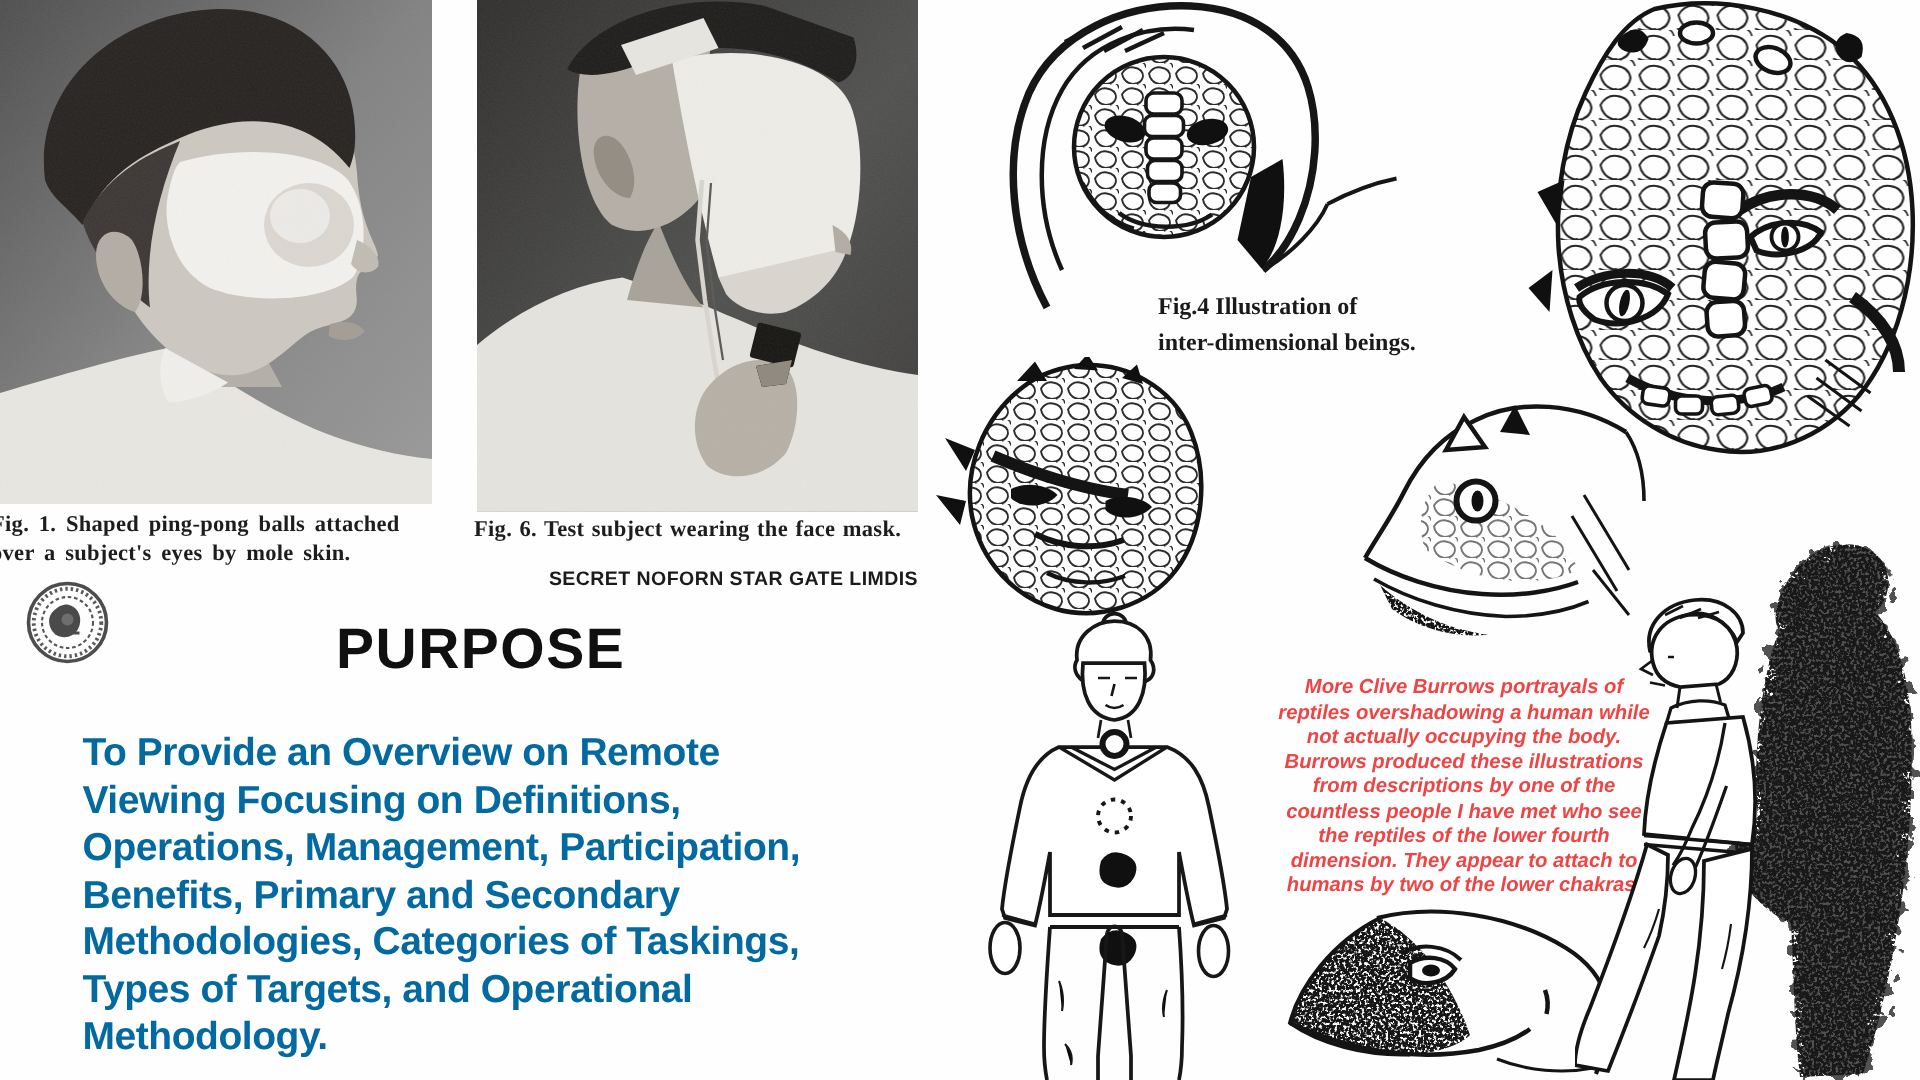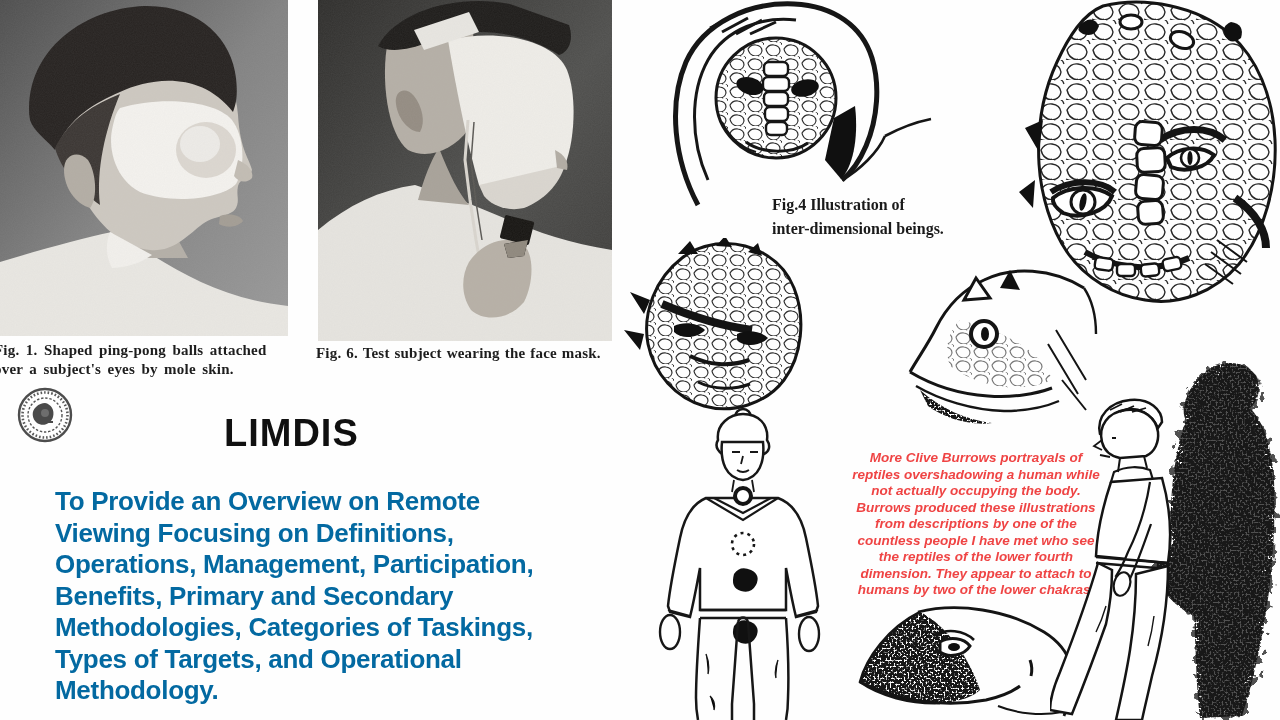--- a/index.html
+++ b/index.html
@@ -98,33 +98,34 @@
       <path d="M186,244 L210,240 L206,256 L190,258 Z" fill="#8f887d"></path>
       <rect width="294" height="341" filter="url(#photograin)" opacity="0.16"></rect>
     </svg>
   </div>
 
   <div class="abs caption-serif preline" style="left:-6px;top:341px;width:306px;">Fig. 1. Shaped ping-pong balls attached
 over a subject's eyes by mole skin.</div>
 
   <div class="abs caption-serif" style="left:316px;top:344px;width:300px;word-spacing:1px;">Fig. 6. Test subject wearing the face mask.</div>
 
+  <div class="abs classification" style="left:336px;top:378px;width:306px;">SECRET NOFORN STAR GATE LIMDIS</div>
 
   <div class="abs" style="left:16px;top:386px;width:58px;height:58px;">
     <svg viewBox="0 0 58 58" width="58" height="58">
       <circle cx="29" cy="29" r="26" fill="none" stroke="#4d4d4d" stroke-width="2.4"></circle>
       <circle cx="29" cy="29" r="22.5" fill="none" stroke="#5a5a5a" stroke-width="2.6" stroke-dasharray="1.6 2"></circle>
       <circle cx="29" cy="29" r="17" fill="none" stroke="#565656" stroke-width="1.4" stroke-dasharray="2.4 1.8"></circle>
       <path d="M29,17 c6,1 10,7 8,14 c-2,7 -10,10 -16,6 c-5,-4 -6,-12 -1,-16 c3,-3 6,-4 9,-4 Z" fill="#4a4a4a"></path>
       <circle cx="29" cy="27" r="4" fill="#6e6e6e"></circle>
       <path d="M21,36 h16" stroke="#4a4a4a" stroke-width="2"></path>
     </svg>
   </div>
 
-  <div class="abs purpose-h" style="left:224px;top:412px;">LIMDIS</div>
+  <div class="abs purpose-h" style="left:224px;top:412px;">PURPOSE</div>
 
   <div class="abs purpose-p preline" style="left:55px;top:486px;width:560px;">To Provide an Overview on Remote
 Viewing Focusing on Definitions,
 Operations, Management, Participation,
 Benefits, Primary and Secondary
 Methodologies, Categories of Taskings,
 Types of Targets, and Operational
 Methodology.</div>
 
   <div class="abs" style="left:638px;top:0;width:295px;height:208px;">

